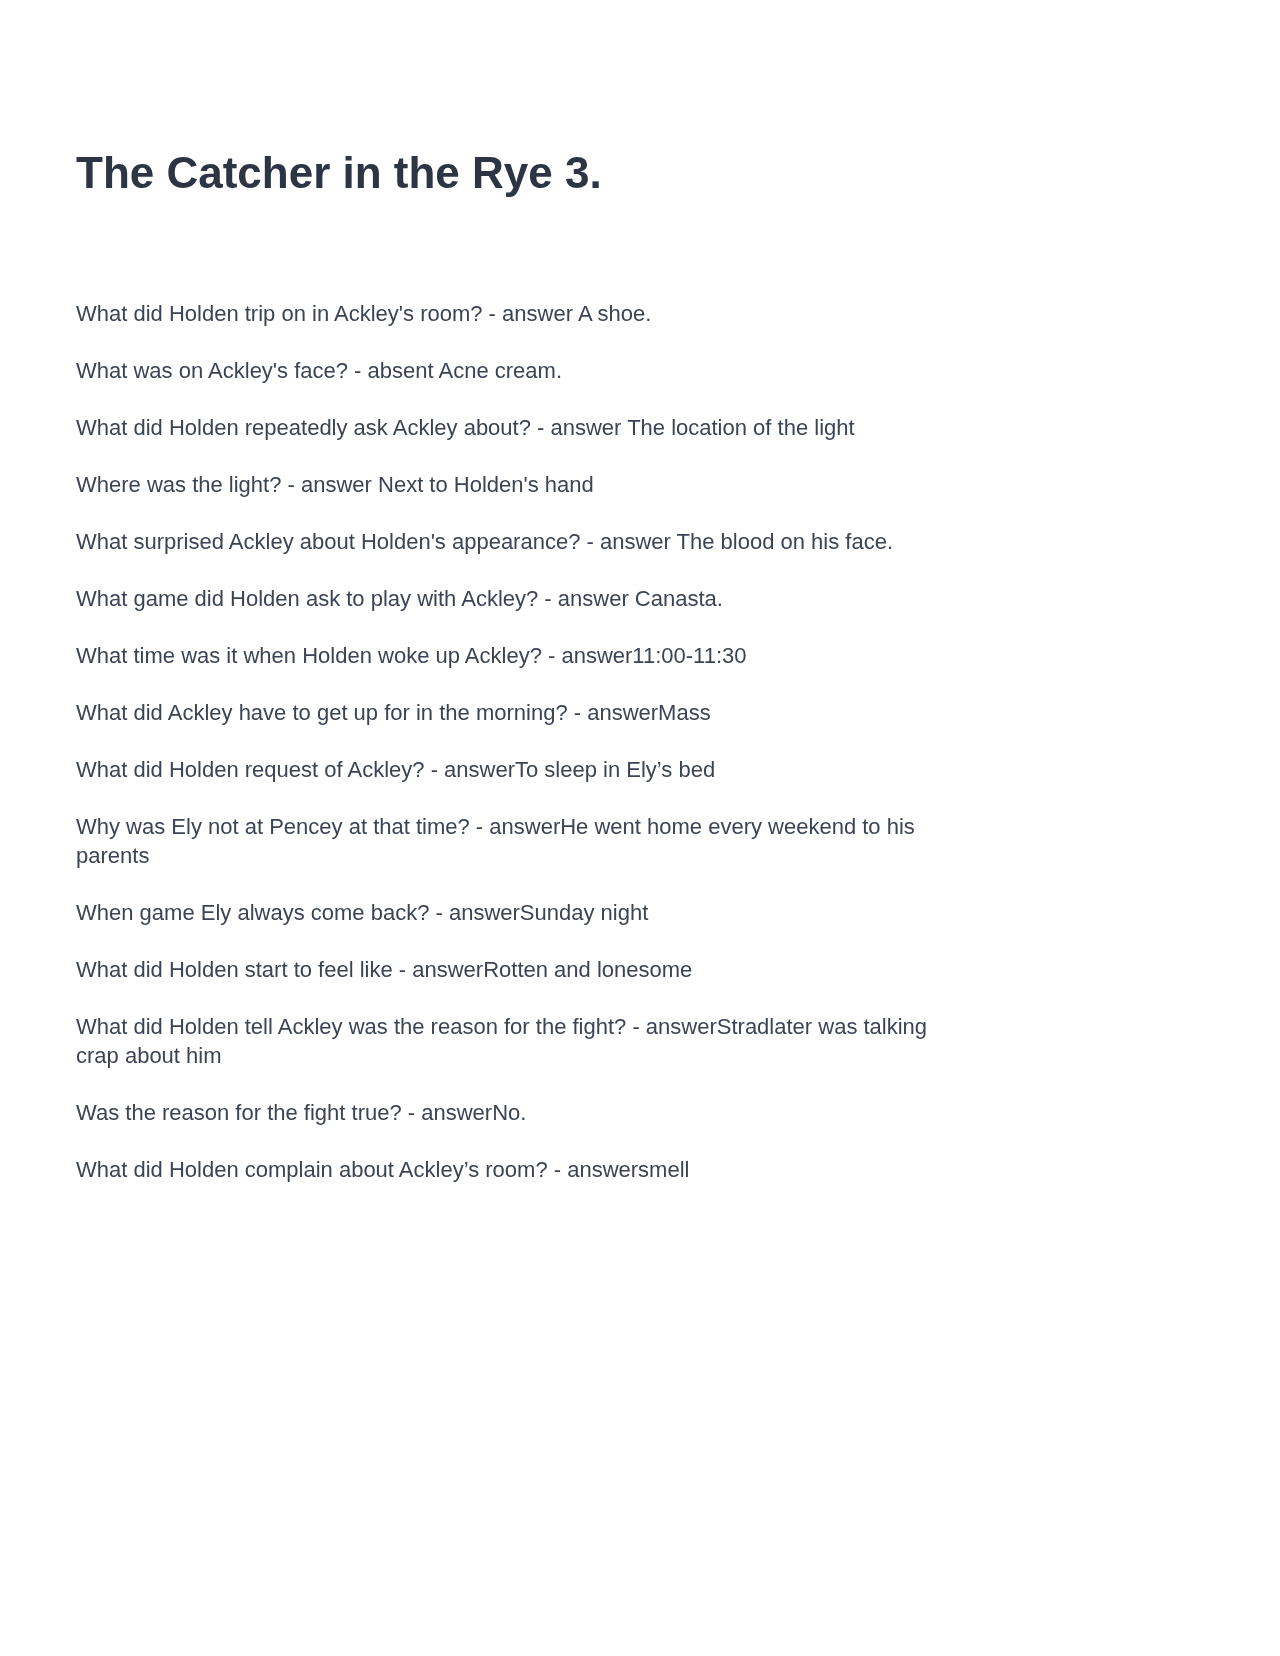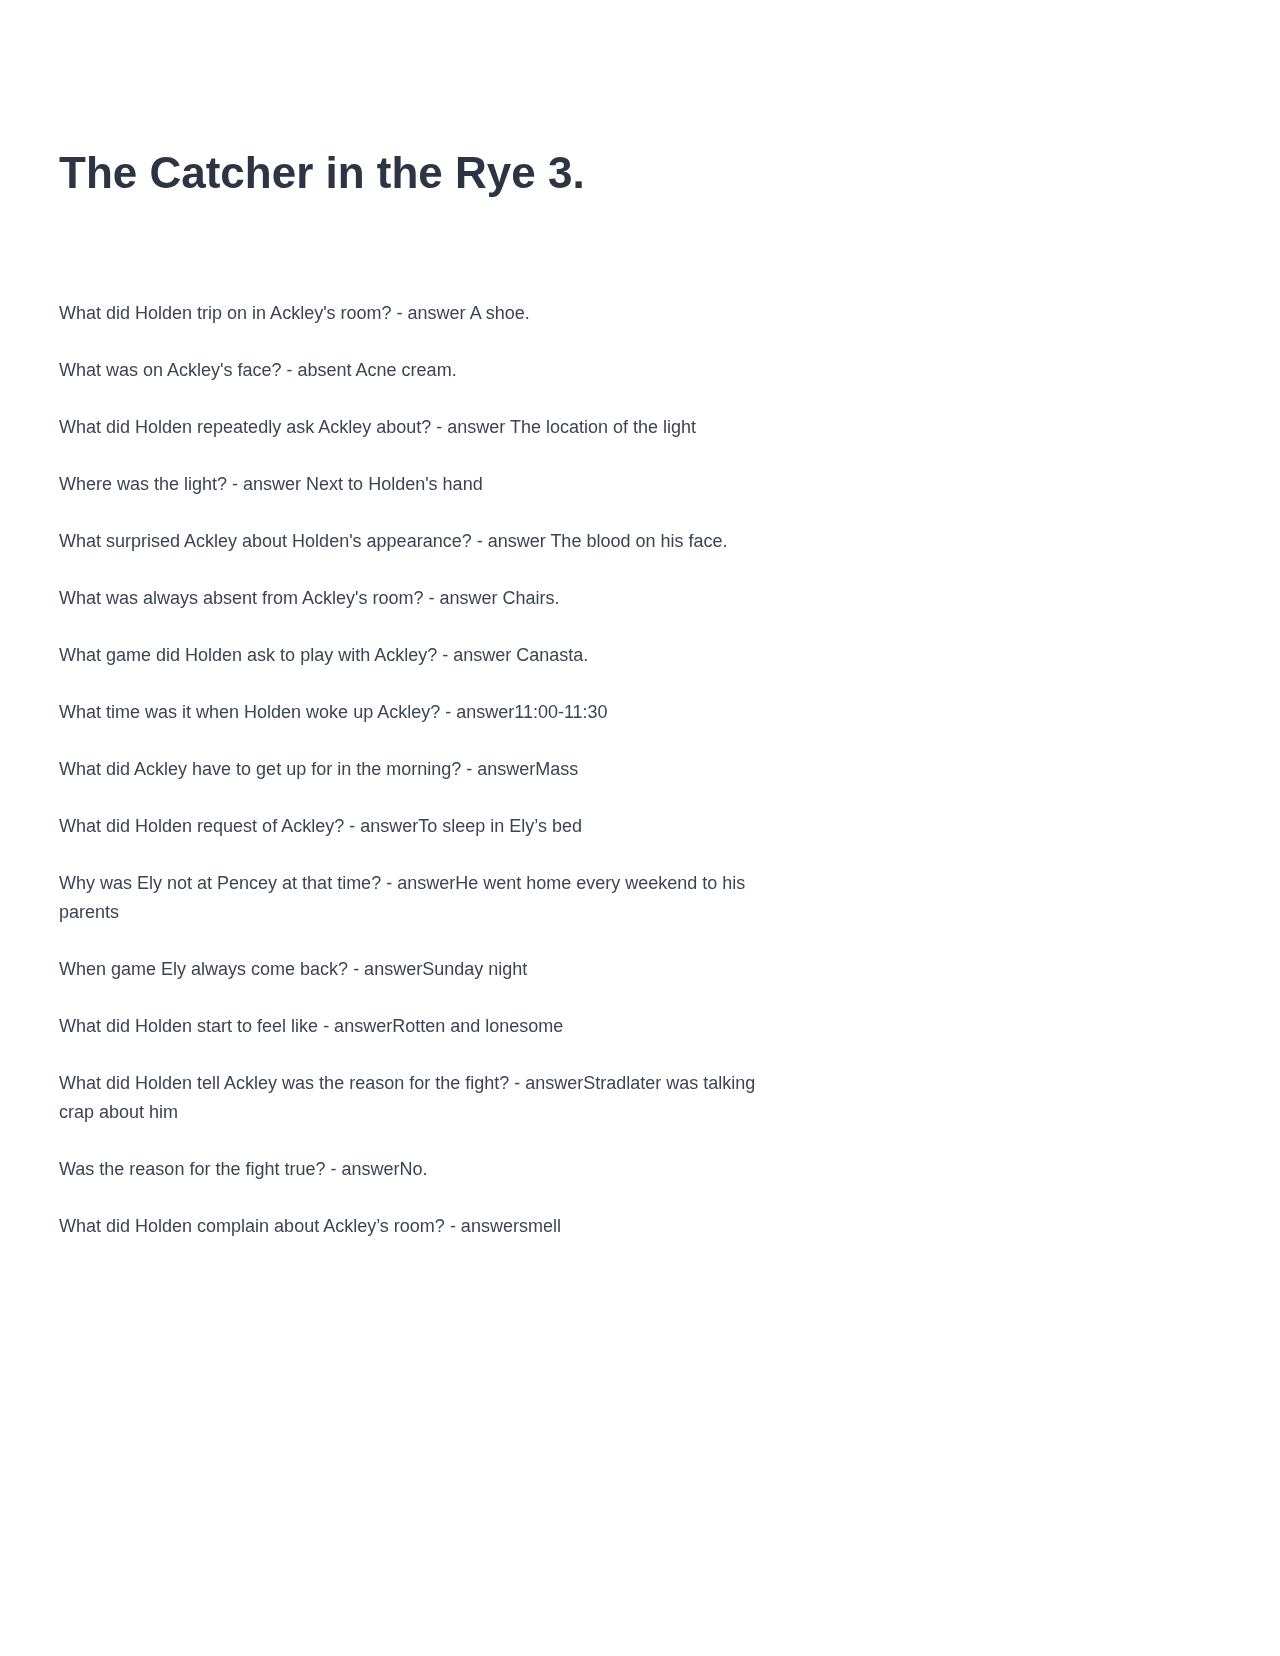--- a/index.html
+++ b/index.html
@@ -7,53 +7,52 @@
     width: 1280px;
     height: 1656px;
     background: var(--background, #ffffff);
     font-family: "Liberation Sans", sans-serif;
     -webkit-font-smoothing: antialiased;
   }
   .page {
     box-sizing: border-box;
     width: 1280px;
     height: 1656px;
-    padding: 148px 135px 0 59px;
+    padding: 148px 135px 0 76px;
     overflow: hidden;
     border-radius: 18px;
   }
   .doc-title {
     margin: 0 0 100px 0;
     font-size: 44px;
     line-height: 1.15;
     font-weight: 700;
     color: var(--title_text, #2d3444);
   }
   .qa-list p {
     margin: 0 0 28px 0;
     max-width: 1005px;
-    font-size: 18px;
+    font-size: 22px;
     line-height: 29px;
     font-weight: 400;
     color: var(--body_text, #3c4454);
     white-space: pre-line; 
   }
 </style>
 </head>
 <body>
 
 <div class="page">
   <h1 class="doc-title">The Catcher in the Rye 3.</h1>
   <div class="qa-list" id="qa-list">
       <p>What did Holden trip on in Ackley's room? - answer A shoe.</p>
       <p>What was on Ackley's face? - absent Acne cream.</p>
       <p>What did Holden repeatedly ask Ackley about? - answer The location of the light</p>
       <p>Where was the light? - answer Next to Holden's hand</p>
       <p>What surprised Ackley about Holden's appearance? - answer The blood on his face.</p>
-      <p>What was always absent from Ackley's room? - answer Chairs.</p>
       <p>What game did Holden ask to play with Ackley? - answer Canasta.</p>
       <p>What time was it when Holden woke up Ackley? - answer11:00-11:30</p>
       <p>What did Ackley have to get up for in the morning? - answerMass</p>
       <p>What did Holden request of Ackley? - answerTo sleep in Ely’s bed</p>
       <p>Why was Ely not at Pencey at that time? - answerHe went home every weekend to his
 parents</p>
       <p>When game Ely always come back? - answerSunday night</p>
       <p>What did Holden start to feel like - answerRotten and lonesome</p>
       <p>What did Holden tell Ackley was the reason for the fight? - answerStradlater was talking
 crap about him</p>

